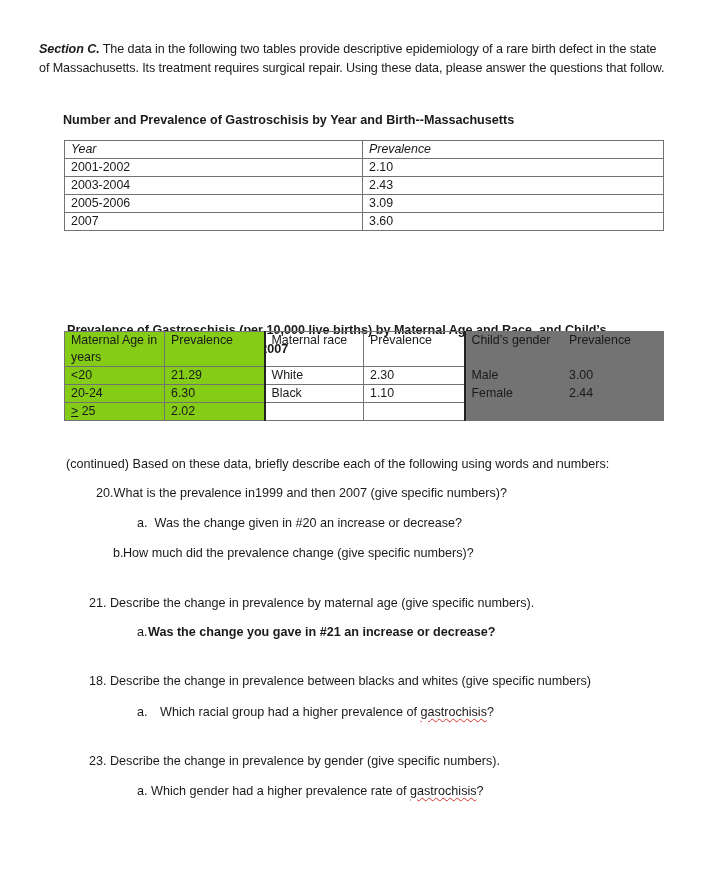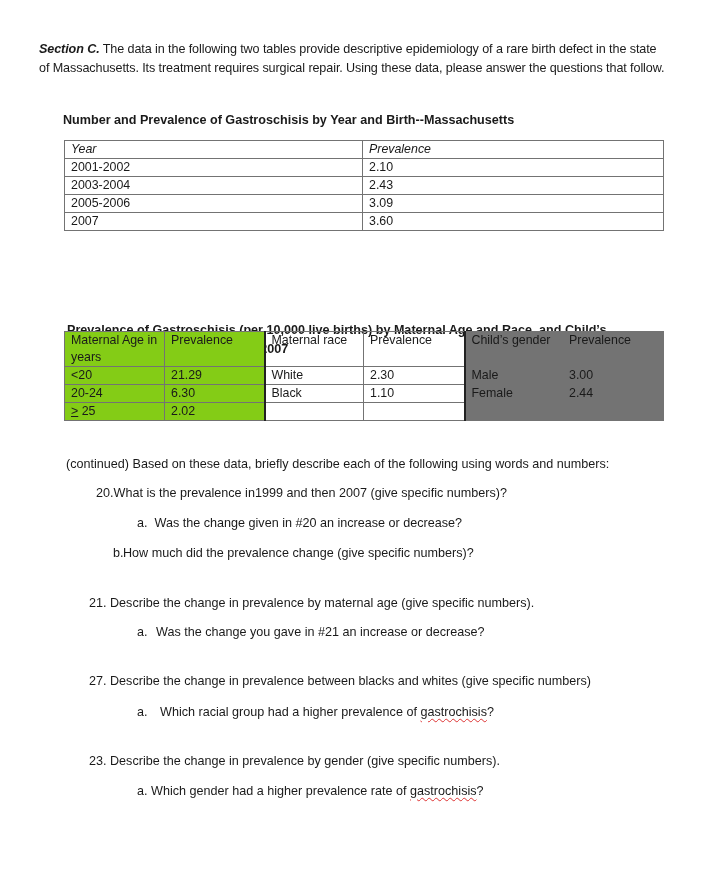--- a/index.html
+++ b/index.html
@@ -109,19 +109,19 @@
   </tr>
 </tbody>
   </table>
 
 <div class="abs q" style="left:66px; top:455px;">(continued) Based on these data, briefly describe each of the following using words and numbers:</div>
 <div class="abs q" style="left:96px; top:484px;">20.What is the prevalence in1999 and then 2007 (give specific numbers)?</div>
 <div class="abs q" style="left:113px; top:514px; white-space:pre;margin-left:24px;">a.  Was the change given in #20 an increase or decrease?</div>
 <div class="abs q" style="left:113px; top:544px;"><span>b.</span><span style="position:absolute; left:10px; white-space:nowrap;">How much did the prevalence change (give specific numbers)?</span></div>
 
 <div class="abs q" style="left:89px; top:594px;">21. Describe the change in prevalence by maternal age (give specific numbers).</div>
-<div class="abs q" style="left:137px; top:623px;"><span>a.</span><span style="position:absolute; left:19px; white-space:nowrap;">Was the change you gave in #21 an increase or decrease?</span></div>
+<div class="abs q" style="left:137px; top:623px;"><span>a.</span><span style="position:absolute; left:11px; white-space:nowrap;font-weight:bold;">Was the change you gave in #21 an increase or decrease?</span></div>
 
-<div class="abs q" style="left:89px; top:672px;">27. Describe the change in prevalence between blacks and whites (give specific numbers)</div>
+<div class="abs q" style="left:89px; top:672px;">18. Describe the change in prevalence between blacks and whites (give specific numbers)</div>
 <div class="abs q" style="left:137px; top:703px;"><span>a.</span><span style="position:absolute; left:23px; white-space:nowrap;"><span>Which racial group had a higher prevalence of </span><span class="spell">gastrochisis</span><span>?</span></span></div>
 
 <div class="abs q" style="left:89px; top:752px;">23. Describe the change in prevalence by gender (give specific numbers).</div>
 <div class="abs q" style="left:137px; top:782px; white-space:nowrap;"><span>a. Which gender had a higher prevalence rate of </span><span class="spell">gastrochisis</span><span>?</span></div>
 
 </body></html>

